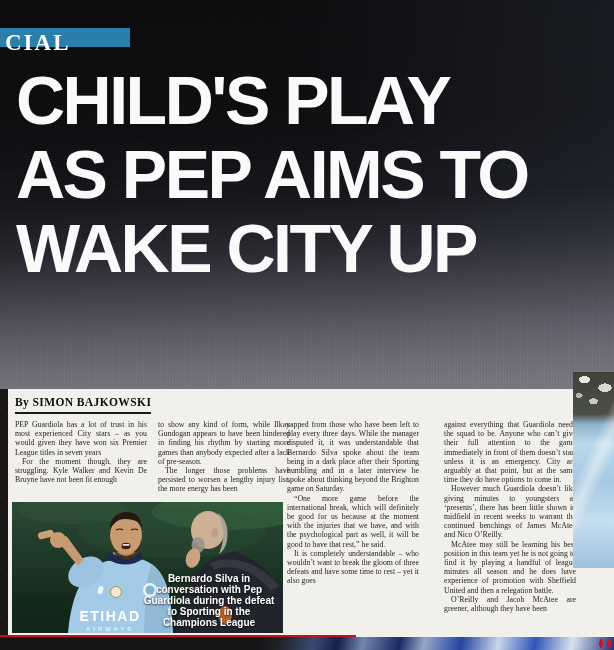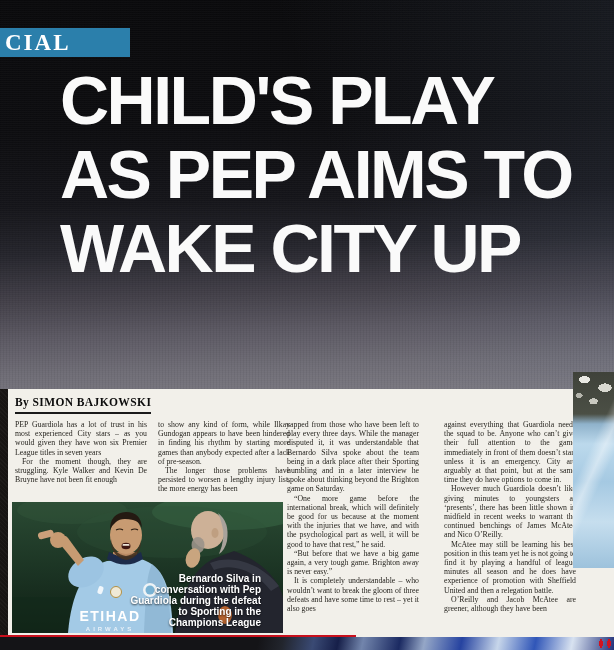--- a/index.html
+++ b/index.html
@@ -12,45 +12,45 @@
                #434049 73%,#5c5963 82%,#6f6d76 91%,#7d7b83 100%);}
   .bg-top::after{content:"";position:absolute;inset:0;
     background-image:repeating-linear-gradient(0deg,rgba(255,255,255,.02) 0 1px,transparent 1px 2px),
                      repeating-linear-gradient(90deg,rgba(0,0,0,.05) 0 1px,transparent 1px 3px),
                      linear-gradient(70deg,transparent 55%,rgba(100,120,150,.14));}
   .bg-bottom{position:absolute;left:0;top:389px;width:614px;height:261px;background:#181513;}
   .bg-bottom::after{content:"";position:absolute;inset:0;
     background-image:repeating-linear-gradient(45deg,rgba(255,255,255,.03) 0 1px,transparent 1px 3px);}
 
   
-  .tag{position:absolute;left:0;top:28px;width:130px;height:29px;background:#2b7fab;
+  .tag{position:absolute;left:0;top:28px;width:130px;height:19px;background:#2b7fab;
        color:#fff;font:bold 23px/29px "Liberation Serif",serif;letter-spacing:2px;padding-left:5px;
        box-sizing:border-box;}
 
   
   .headline{position:absolute;left:16px;top:63px;color:#fafafa;
     font:bold 68px/74px "Liberation Sans",sans-serif;letter-spacing:-2.5px;white-space:nowrap;}
-  .headline div{height:74px;margin-left:44px;}
+  .headline div{height:74px;}
 
   
   .page{position:absolute;left:8px;top:389px;width:606px;height:322px;background:#f2f0ea;}
   .byline{position:absolute;left:7px;top:7px;width:280px;color:#0d0d0d;
     font:bold 11.5px/13px "Liberation Serif",serif;letter-spacing:.4px;}
   .byline-rule{position:absolute;left:7px;top:23px;width:136px;height:1.5px;background:#1a1a1a;}
 
   .col{position:absolute;top:31px;width:132px;color:#26241f;text-align:justify;
     font:7.8px/9.2px "Liberation Serif",serif;}
   .col p{margin:0;}
   .col p.ind{text-indent:7px;}
   .c1{left:7px;}.c2{left:150px;}.c3{left:279px;}.c4{left:436px;}
 
   
   .photo{position:absolute;left:4px;top:113px;width:271px;height:131px;overflow:hidden;background:#16301f;}
   .photo svg{position:absolute;left:0;top:0;}
-  .caption{position:absolute;right:22px;bottom:5px;width:132px;text-align:right;color:#fff;
+  .caption{position:absolute;right:8px;bottom:5px;width:132px;text-align:center;color:#fff;
     font:bold 10px/11px "Liberation Sans",sans-serif;text-shadow:0 1px 2px rgba(0,0,0,.7);}
 
   
   .side-photo{position:absolute;left:573px;top:372px;width:41px;height:196px;
     background:
       radial-gradient(9px 6px at 28% 4%,#e9e9e3 0 60%,transparent 61%),
       radial-gradient(11px 7px at 78% 8%,#d9d9d1 0 60%,transparent 61%),
       radial-gradient(7px 5px at 50% 15%,#c9c9c0 0 60%,transparent 61%),
       radial-gradient(6px 4px at 15% 12%,#b5b5ac 0 60%,transparent 61%),
       linear-gradient(115deg,rgba(255,255,255,0) 40%,rgba(255,255,255,.45) 50%,rgba(255,255,255,0) 60%),
@@ -91,21 +91,20 @@
     <p>PEP Guardiola has a lot of trust in his most experienced City stars – as you would given they have won six Premier League titles in seven years</p>
     <p class="ind">For the moment though, they are struggling. Kyle Walker and Kevin De Bruyne have not been fit enough</p>
   </div>
   <div class="col c2">
     <p>to show any kind of form, while Ilkay Gundogan appears to have been hindered in finding his rhythm by starting more games than anybody expected after a lack of pre-season.</p>
     <p class="ind">The longer those problems have persisted to worsen a lengthy injury list, the more energy has been</p>
   </div>
   <div class="col c3">
     <p>sapped from those who have been left to play every three days. While the manager disputed it, it was understandable that Bernardo Silva spoke about the team being in a dark place after their Sporting humbling and in a later interview he spoke about thinking beyond the Brighton game on Saturday.</p>
     <p class="ind">“One more game before the international break, which will definitely be good for us because at the moment with the injuries that we have, and with the psychological part as well, it will be good to have that rest,” he said.</p>
-    <p class="ind">“But before that we have a big game again, a very tough game. Brighton away is never easy.”</p>
     <p class="ind">It is completely understandable – who wouldn’t want to break the gloom of three defeats and have some time to rest – yet it also goes</p>
   </div>
   <div class="col c4">
     <p>against everything that Guardiola needs the squad to be. Anyone who can’t give their full attention to the game immediately in front of them doesn’t start unless it is an emergency. City are arguably at that point, but at the same time they do have options to come in.</p>
     <p class="ind">However much Guardiola doesn’t like giving minutes to youngsters as ‘presents’, there has been little shown in midfield in recent weeks to warrant the continued benchings of James McAtee and Nico O’Reilly.</p>
     <p class="ind">McAtee may still be learning his best position in this team yet he is not going to find it by playing a handful of league minutes all season and he does have experience of promotion with Sheffield United and then a relegation battle.</p>
     <p class="ind">O’Reilly and Jacob McAtee are greener, although they have been</p>
   </div>
 
   <div class="photo">

